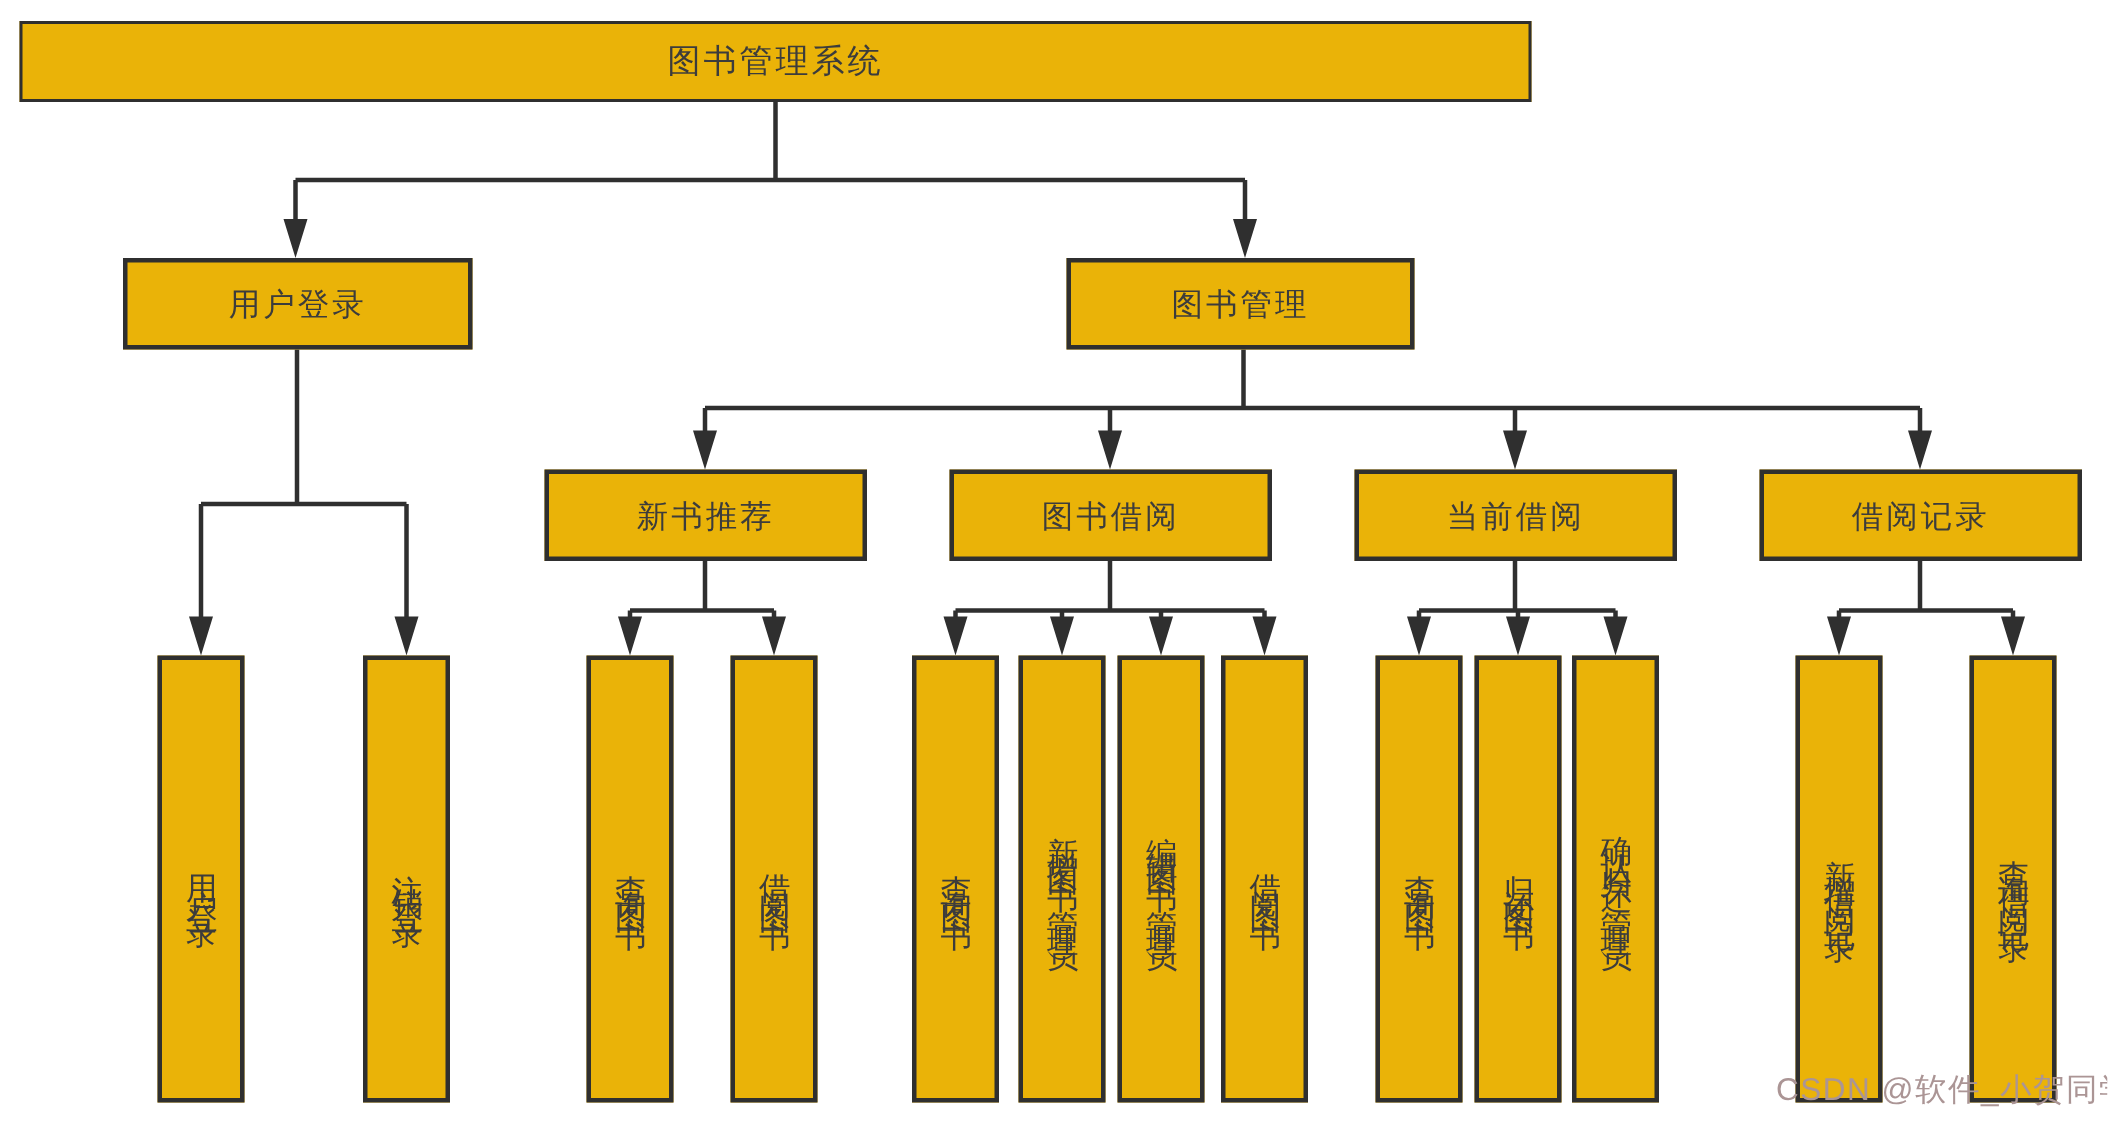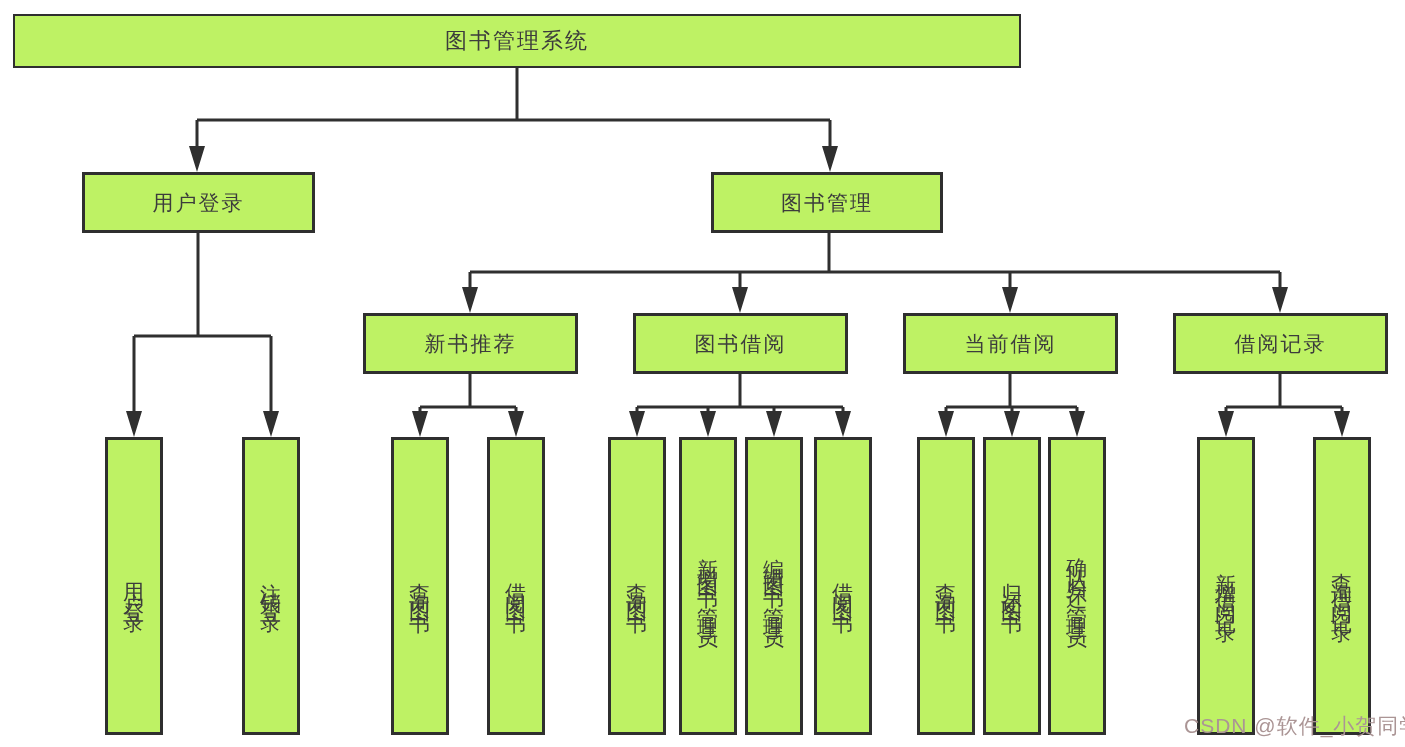--- a/index.html
+++ b/index.html
@@ -14,21 +14,21 @@
   .connectors {
     position: absolute;
     left: 0; top: 0;
     width: 1405px; height: 747px;
     pointer-events: none;
   }
   .box {
     position: absolute;
     box-sizing: border-box;
     border: 3px solid #2f2f2f;
-    background: #bef264;
+    background: #eab308;
     display: flex;
     align-items: center;
     justify-content: center;
     color: #3c3c3c;
   }
   .root-box {
     left: 13px; top: 14px; width: 1008px; height: 54px;
     border-width: 2px;
     font-size: 22px;
     letter-spacing: 2px;

